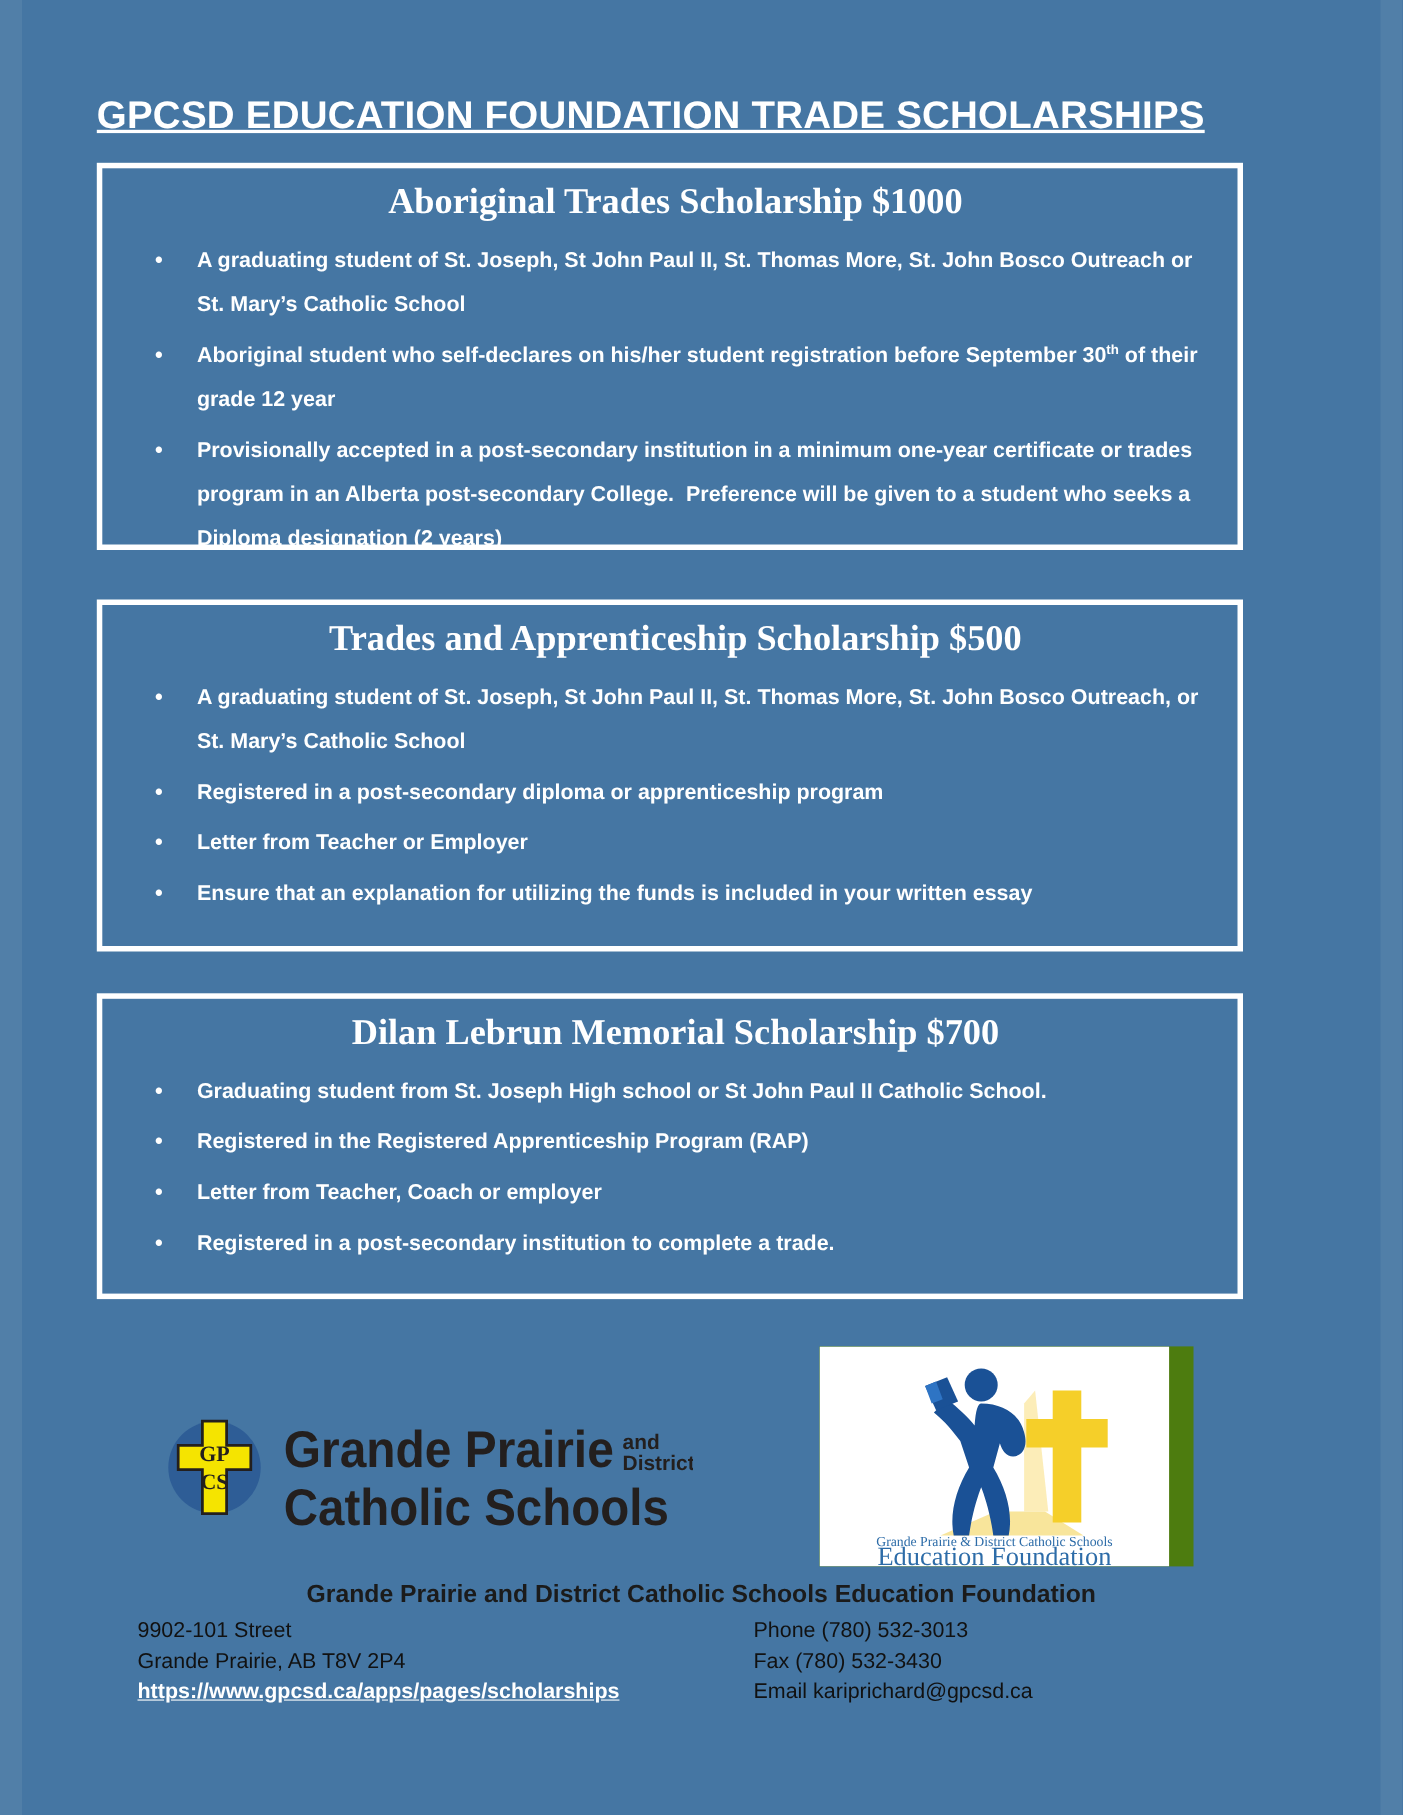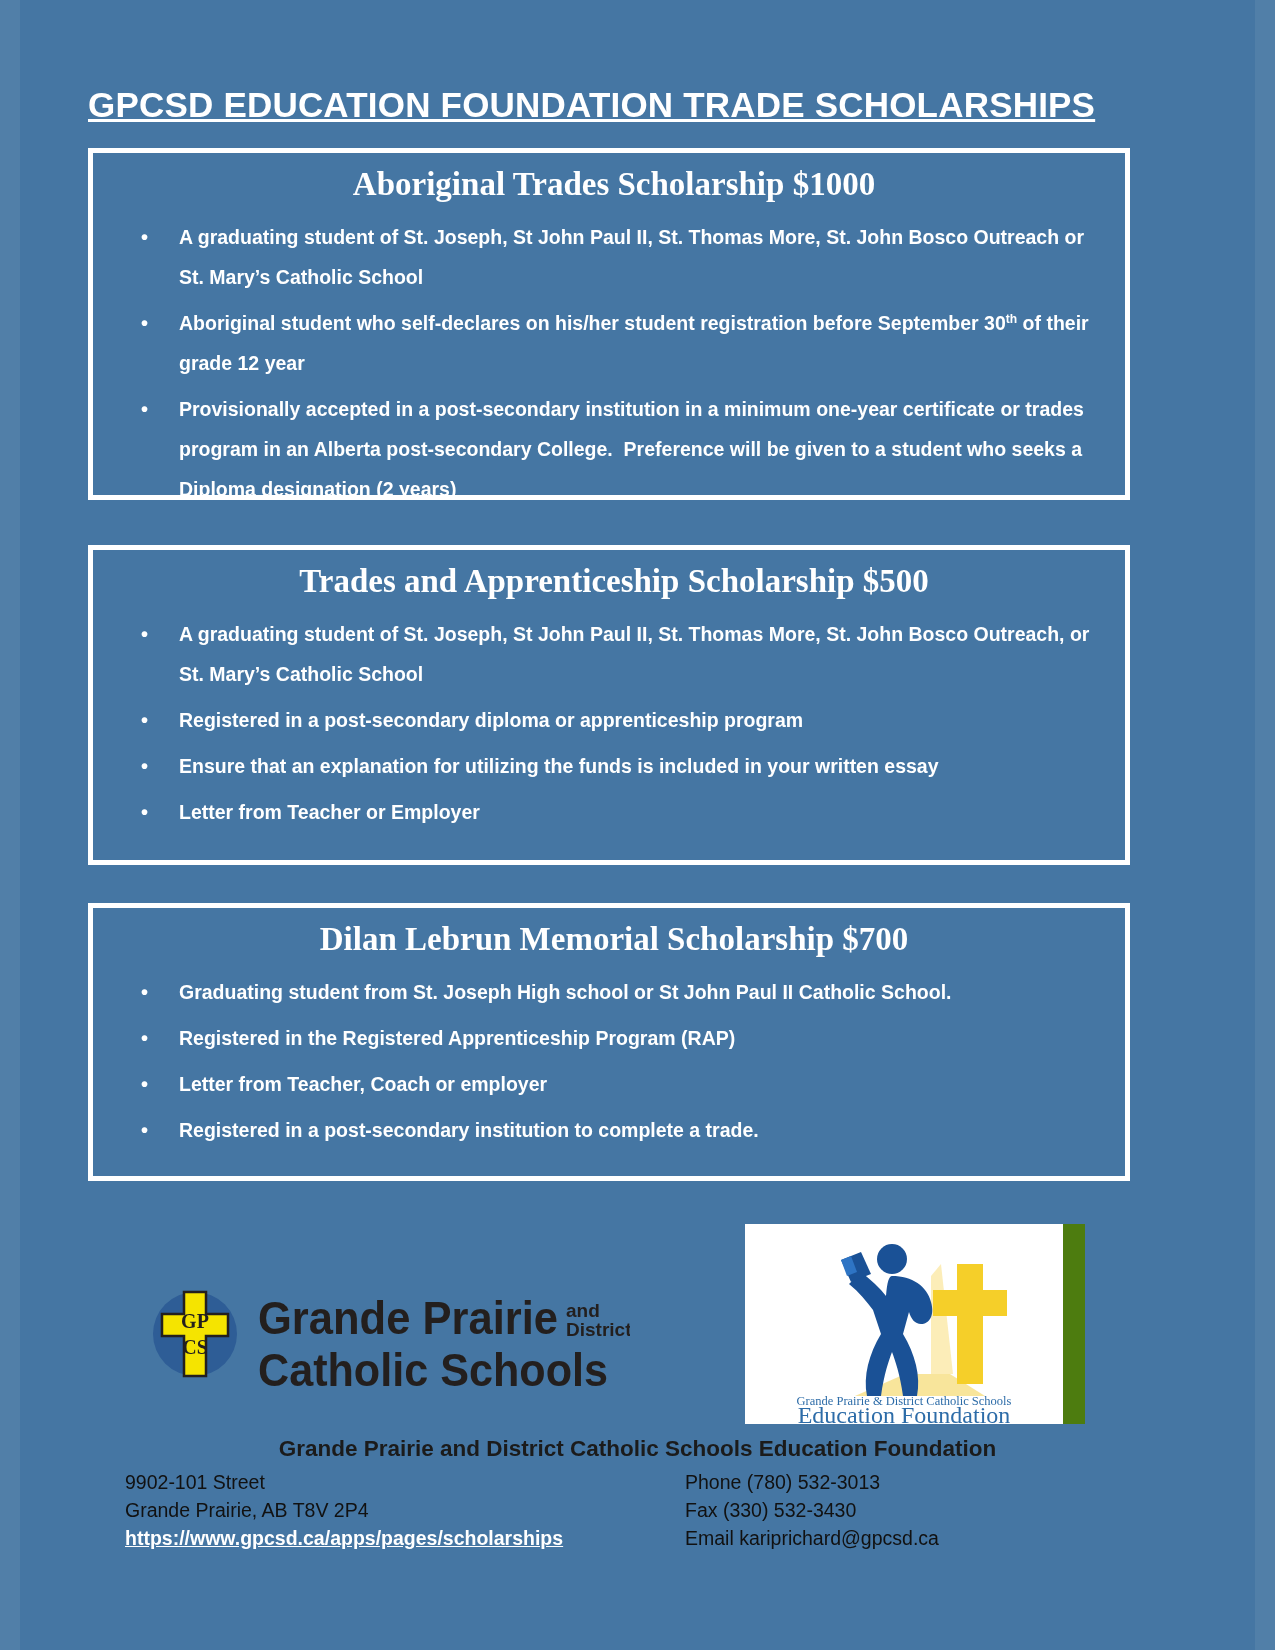--- a/index.html
+++ b/index.html
@@ -183,22 +183,22 @@
       <li>Aboriginal student who self-declares on his/her student registration before September 30<sup>th</sup> of their grade 12 year</li>
       <li>Provisionally accepted in a post-secondary institution in a minimum one-year certificate or trades program in an Alberta post-secondary College.&nbsp; Preference will be given to a student who seeks a Diploma designation (2 years)</li>
     </ul>
   </section>
 
   <section class="card" id="card-1">
     <div class="card-title">Trades and Apprenticeship Scholarship $500</div>
     <ul class="bullets">
       <li>A graduating student of St. Joseph, St John Paul II, St. Thomas More, St. John Bosco Outreach, or St. Mary’s Catholic School</li>
       <li>Registered in a post-secondary diploma or apprenticeship program</li>
+      <li>Letter from Teacher or Employer</li>
       <li>Ensure that an explanation for utilizing the funds is included in your written essay</li>
-      <li>Letter from Teacher or Employer</li>
     </ul>
   </section>
 
   <section class="card" id="card-2">
     <div class="card-title">Dilan Lebrun Memorial Scholarship $700</div>
     <ul class="bullets">
       <li>Graduating student from St. Joseph High school or St John Paul II Catholic School.</li>
       <li>Registered in the Registered Apprenticeship Program (RAP)</li>
       <li>Letter from Teacher, Coach or employer</li>
       <li>Registered in a post-secondary institution to complete a trade.</li>
@@ -261,18 +261,18 @@
   <div class="footer-heading">Grande Prairie and District Catholic Schools Education Foundation</div>
 
   <div class="footer-cols">
     <div class="footer-col left">
       <div class="line">9902-101 Street</div>
       <div class="line">Grande Prairie, AB T8V 2P4</div>
       <div class="line"><a class="footer-link" href="#">https://www.gpcsd.ca/apps/pages/scholarships</a></div>
     </div>
     <div class="footer-col right">
       <div class="line">Phone (780) 532-3013</div>
-      <div class="line">Fax (330) 532-3430</div>
+      <div class="line">Fax (780) 532-3430</div>
       <div class="line">Email kariprichard@gpcsd.ca</div>
     </div>
   </div>
 
 </div>
 
 </body></html>

